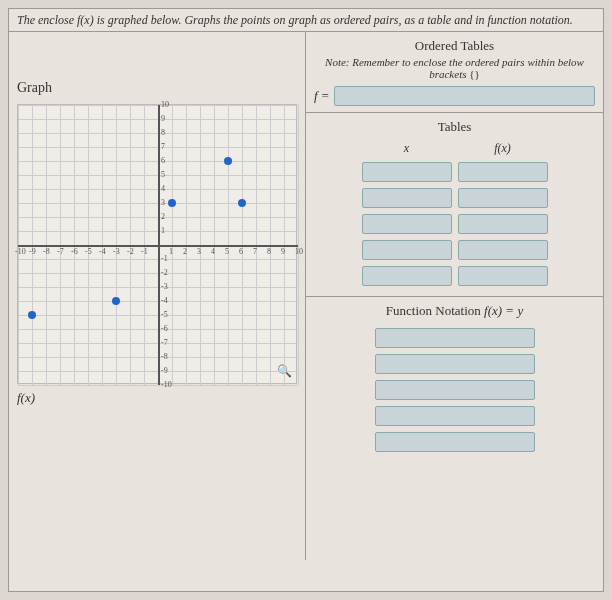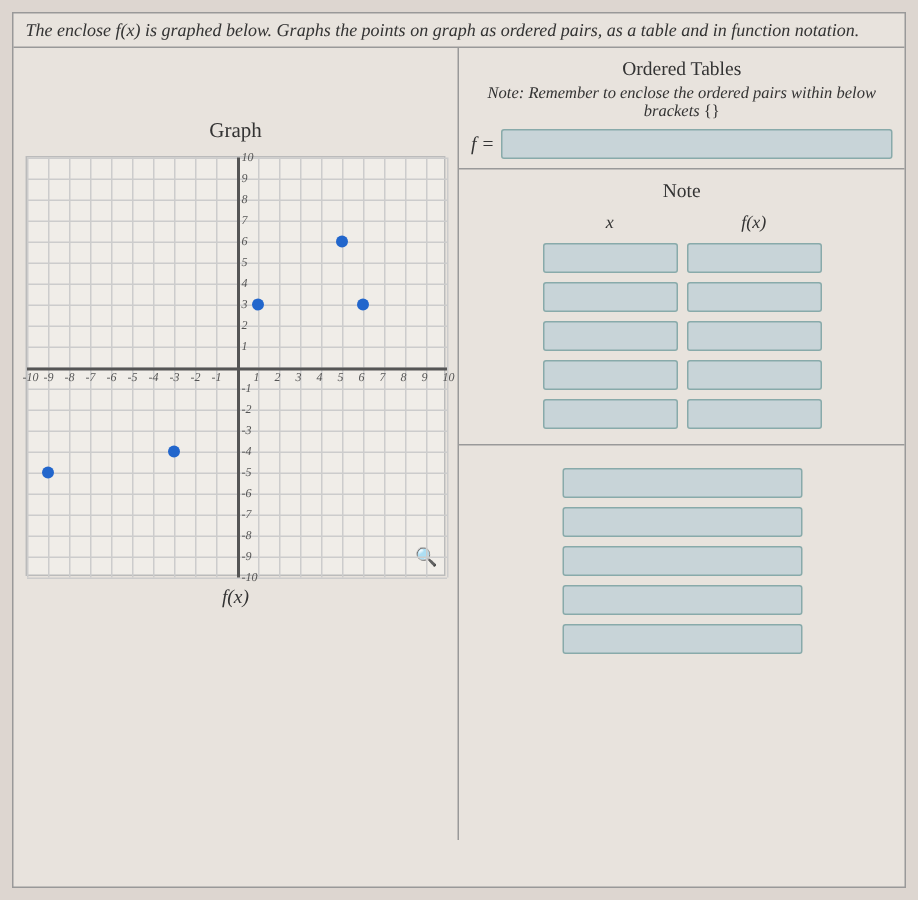--- a/index.html
+++ b/index.html
@@ -2,39 +2,39 @@
 <html><head>
 <meta charset="utf-8">
 <style>
 * { box-sizing: border-box; margin: 0; padding: 0; }
 body { width: 612px; height: 600px; background: #ddd6d0; font-family: Georgia, serif; padding: 8px; overflow: hidden; font-size: 13px; color: #333; }
 .main { background: #e8e3dd; border: 1px solid #999; height: 584px; }
 .header { border-bottom: 1px solid #999; padding: 4px 8px; }
 .title { text-align: center; font-size: 14px; margin-bottom: 2px; }
 .instr { font-style: italic; font-size: 12px; line-height: 1.2; }
 .cols { display: flex; height: 528px; }
-.left { width: 50%; border-right: 1px solid #999; padding: 8px; display: flex; flex-direction: column; align-items: center; }
+.left { width: 50%; border-right: 1px solid #999; padding: 8px; display: flex; flex-direction: column; }
 .right { width: 50%; display: flex; flex-direction: column; }
 .sect { border-bottom: 1px solid #999; padding: 6px 8px; }
 .sect:last-child { border-bottom: none; flex: 1; }
 .shead { text-align: center; font-size: 13px; margin-bottom: 2px; }
 .snote { text-align: center; font-style: italic; font-size: 11px; margin-bottom: 6px; }
 .feq { display: flex; align-items: center; gap: 4px; font-style: italic; }
 .inp { background: #c8d4d8; border: 1px solid #8aa; height: 20px; border-radius: 2px; }
 .inp.wide { flex: 1; }
 .inp.med { width: 90px; }
 .tbl { margin: 0 auto; }
 .tbl th { font-weight: normal; font-style: italic; padding: 2px 20px; font-size: 12px; }
 .tbl td { padding: 2px; }
 .fnrow { margin: 3px auto; }
 .graph-title { font-size: 14px; margin: 40px 0 8px; }
 .graph-box { position: relative; width: 280px; height: 280px; background: #f0ede8; border: 1px solid #bbb; }
 .grid-line { position: absolute; background: #ccc; }
 .axis { position: absolute; background: #555; }
-.tick { position: absolute; font-size: 8px; color: #555; font-style: italic; }
+.tick { position: absolute; font-size: 8px; color: #555; }
 .point { position: absolute; width: 8px; height: 8px; background: #2266cc; border-radius: 50%; transform: translate(-50%,-50%); }
 .axis-label { font-style: italic; margin-top: 6px; font-size: 13px; }
 .mag { position: absolute; right: 4px; bottom: 4px; font-size: 12px; color: #777; }
 </style>
 </head>
 <body>
 
 <div class="main">
   <div class="header">
     <div class="instr">
@@ -143,21 +143,21 @@
         <div class="shead">Ordered Tables</div>
         <div class="snote">
           <span>Note: Remember to enclose the ordered pairs within below brackets </span><span style="font-style:normal">{}</span>
         </div>
         <div class="feq">
           <span>f =</span>
           <div class="inp wide"></div>
         </div>
       </div>
       <div class="sect">
-        <div class="shead">Note</div>
+        <div class="shead">Tables</div>
         <table class="tbl">
           <tbody>
               <tr>
             <th>x</th>
             <th>f(x)</th>
           </tr>
           <tr>
                 <td>
                   <div class="inp med"></div>
                 </td>
@@ -194,20 +194,23 @@
                   <div class="inp med"></div>
                 </td>
                 <td>
                   <div class="inp med"></div>
                 </td>
               </tr>
         </tbody>
           </table>
       </div>
       <div class="sect">
+        <div class="shead">
+          <span>Function Notation </span><span style="font-style:italic">f(x) = y</span>
+        </div>
         <div style="display:flex;flex-direction:column;align-items:center;margin-top:6px">
           <div class="inp fnrow" style="width:160px"></div>
           <div class="inp fnrow" style="width:160px"></div>
           <div class="inp fnrow" style="width:160px"></div>
           <div class="inp fnrow" style="width:160px"></div>
           <div class="inp fnrow" style="width:160px"></div>
         </div>
       </div>
     </div>
   </div>

